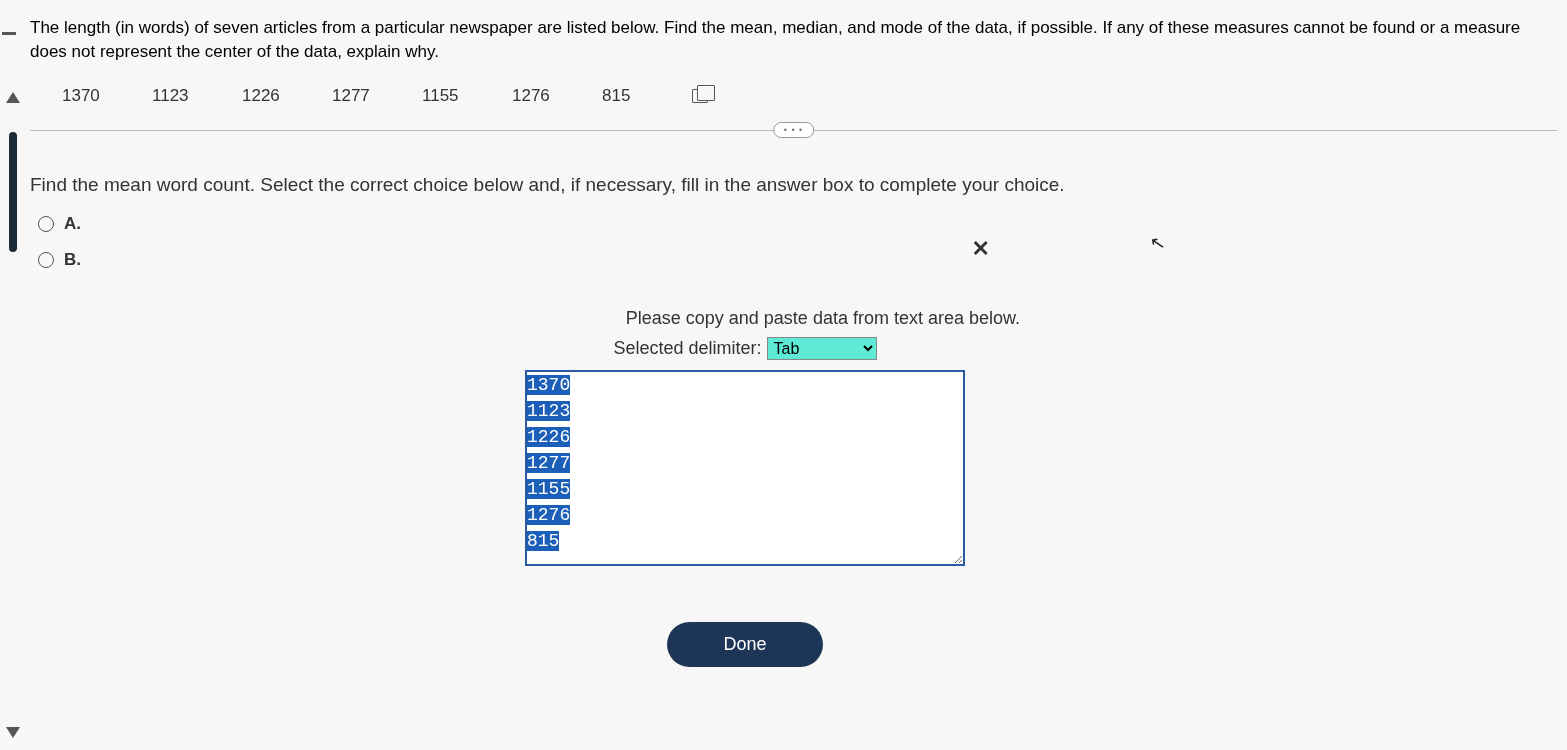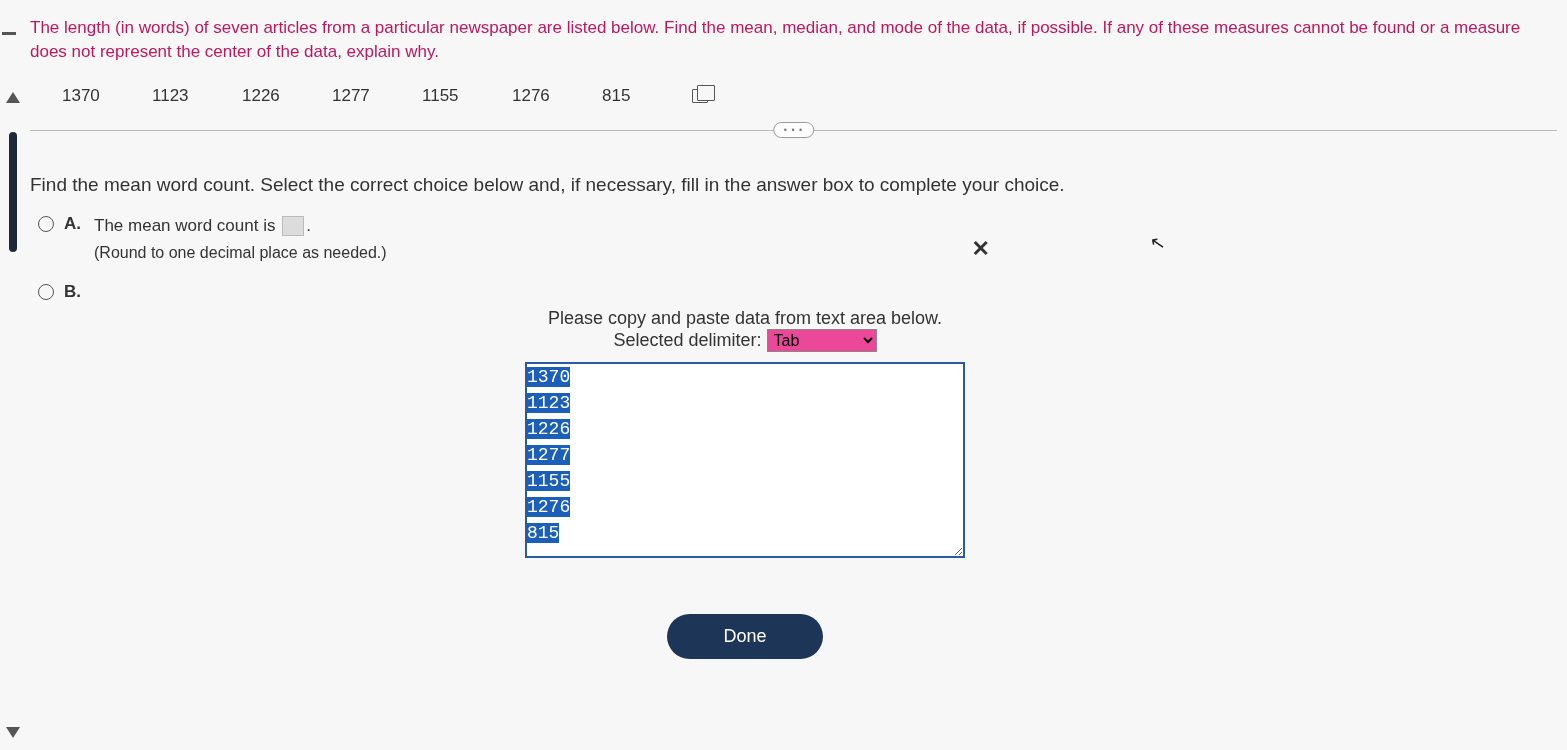--- a/index.html
+++ b/index.html
@@ -15,21 +15,21 @@
     .main-area {
       position: absolute;
       left: 30px;
       top: 8px;
       right: 10px;
       bottom: 10px;
     }
     .question-text {
       font-size: 17px;
       line-height: 1.4;
-      color: #be185d;
+      color: #000000;
       padding: 8px 0 4px 0;
     }
     .data-row {
       padding: 18px 0 18px 32px;
       display: flex;
       align-items: center;
       gap: 48px;
       font-size: 17px;
       color: #333;
     }
@@ -114,37 +114,38 @@
     .close-x {
       position: absolute;
       right: 30px;
       top: 16px;
       font-size: 22px;
       font-weight: bold;
       color: #333;
       cursor: pointer;
     }
     .popup-instr {
-      text-align: center;
+      text-align: right;
       font-size: 18px;
       color: #333;
       margin-top: 88px;
+      margin-bottom: 8px;
     }
     .delimiter-row {
       text-align: center;
       font-size: 18px;
       margin-bottom: 10px;
     }
     .delimiter-label { font-weight: normal; }
     .delimiter-select {
       font-size: 16px;
       padding: 1px 2px;
       width: 110px;
       border: 1px solid #888;
-      background: #ec4899;
+      background: #5eead4;
     }
     .data-textarea {
       display: block;
       margin: 0 auto;
       width: 440px;
       height: 196px;
       border: 2px solid #2a5aa0;
       font-family: "Courier New", monospace;
       font-size: 18px;
       line-height: 26px;
@@ -253,25 +254,20 @@
   <div class="divider-wrap">
     <div class="divider-handle">• • •</div>
   </div>
 
   <div class="sub-prompt">Find the mean word count. Select the correct choice below and, if necessary, fill in the answer box to complete your choice.</div>
 
   <div class="choices">
     <div class="choice-row">
       <div class="radio"></div>
       <div class="choice-letter">A.</div>
-      <div class="choice-body">
-        <span>The mean word count is </span><span class="answer-box"></span><span>.</span>
-        <br>
-        <span class="rounding-note">(Round to one decimal place as needed.)</span>
-      </div>
     </div>
     <div class="choice-row">
       <div class="radio"></div>
       <div class="choice-letter">B.</div>
     </div>
   </div>
 </div>
 
 <div class="popup">
   <div class="close-x">✕</div>

